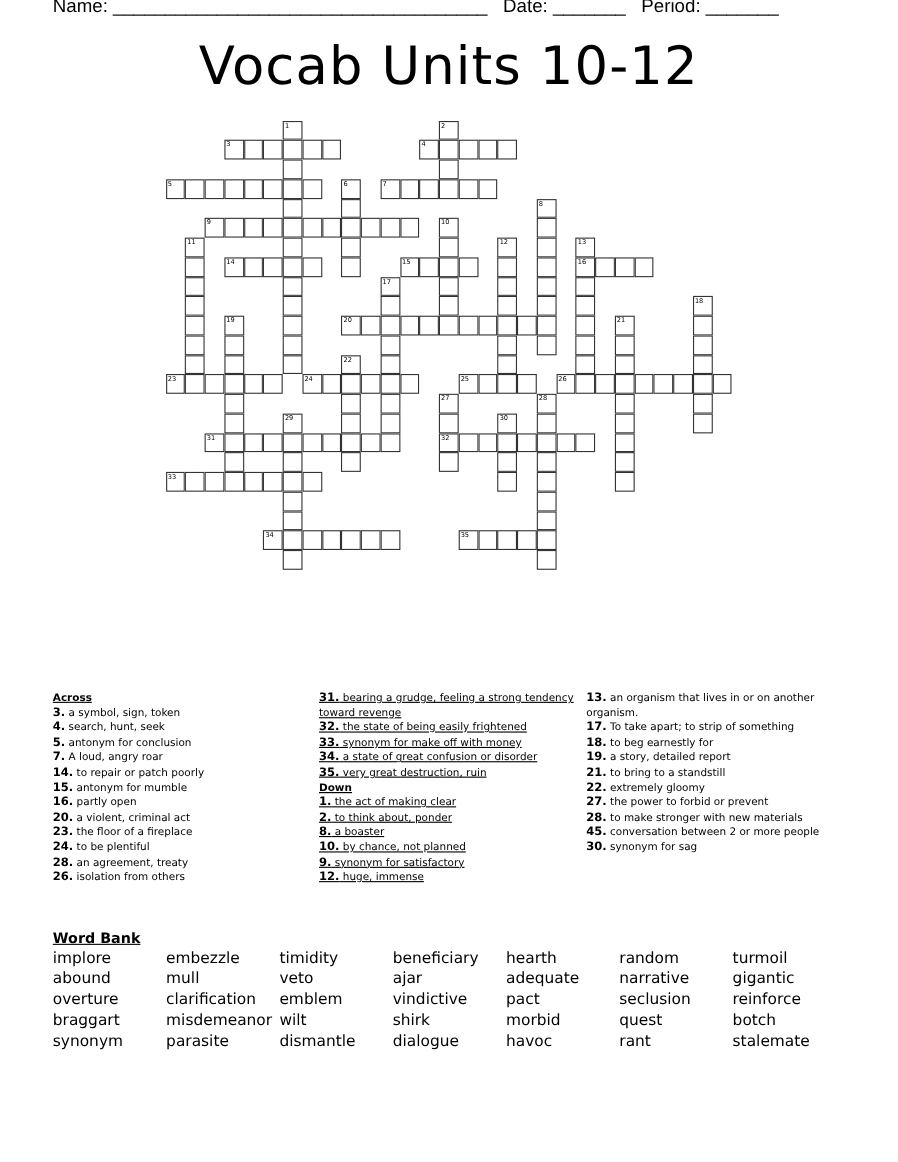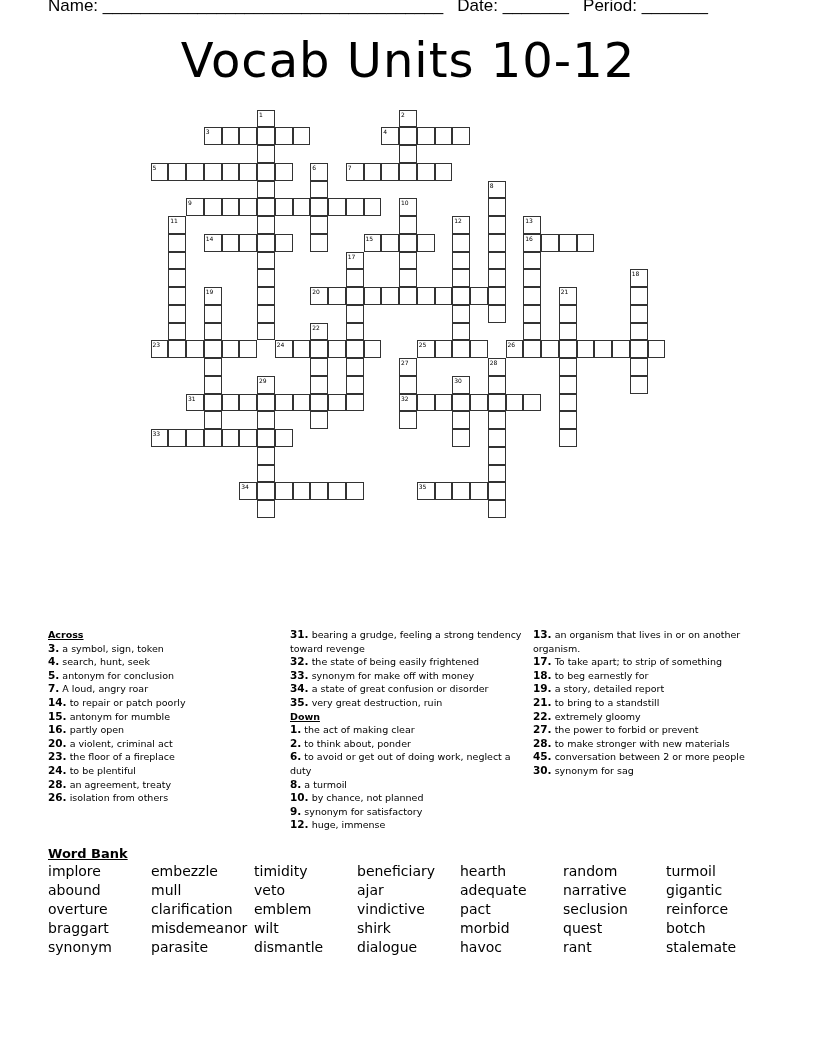--- a/index.html
+++ b/index.html
@@ -6,21 +6,21 @@
   body{width:816px;height:1056px;position:relative;overflow:hidden;font-family:"DejaVu Sans",sans-serif;color:#000;}
   .header{position:absolute;top:-4px;left:48px;font-family:"Liberation Sans",sans-serif;font-size:17px;white-space:pre;}
   .title{position:absolute;top:32px;left:0;width:816px;text-align:center;font-size:48px;font-family:"DejaVu Sans",sans-serif;font-weight:normal;letter-spacing:1px;}
   #grid{position:absolute;left:0;top:0;width:816px;height:560px;}
   .cell{position:absolute;width:17.75px;height:17.75px;box-sizing:border-box;border:1px solid #333;background:#fff;margin-left:-0.5px;margin-top:-0.5px;}
   .num{position:absolute;left:1px;top:0px;font-size:6px;line-height:7px;font-family:"DejaVu Sans",sans-serif;color:#000;}
   .clues{position:absolute;top:628px;font-size:9.5px;line-height:13.6px;}
   .clues .head{font-weight:bold;text-decoration:underline;}
   .clue b{font-weight:bold;font-size:10.5px;}
   .col1{left:48px;width:225px;}
-  .col2{left:290px;width:232px;}
+  .col2{left:290px;width:232px;text-decoration:underline;}
   .col3{left:533px;width:232px;}
   .wb-title{position:absolute;top:846px;left:48px;font-size:13px;font-weight:bold;text-decoration:underline;}
   .wordbank{position:absolute;top:862px;left:48px;display:grid;grid-template-columns:repeat(7,103px);grid-auto-rows:19px;font-size:14px;line-height:19px;}
 </style>
 </head>
 <body>
 
 <div class="header"><span>Name: ____________________________________</span>   <span>Date: _______</span>   <span>Period: _______</span></div>
 
 <div class="title">Vocab Units 10-12</div>
@@ -336,22 +336,21 @@
       <div class="clue"><b>31.</b><span> bearing a grudge, feeling a strong tendency toward revenge</span></div>
       <div class="clue"><b>32.</b><span> the state of being easily frightened</span></div>
       <div class="clue"><b>33.</b><span> synonym for make off with money</span></div>
       <div class="clue"><b>34.</b><span> a state of great confusion or disorder</span></div>
       <div class="clue"><b>35.</b><span> very great destruction, ruin</span></div>
     </div>
   <div class="head">Down</div>
   <div id="c2d">
       <div class="clue"><b>1.</b><span> the act of making clear</span></div>
       <div class="clue"><b>2.</b><span> to think about, ponder</span></div>
-      <div class="clue"><b>6.</b><span> to avoid or get out of doing work, neglect a duty</span></div>
-      <div class="clue"><b>8.</b><span> a turmoil</span></div>
+      <div class="clue"><b>8.</b><span> a boaster</span></div>
       <div class="clue"><b>10.</b><span> by chance, not planned</span></div>
       <div class="clue"><b>9.</b><span> synonym for satisfactory</span></div>
       <div class="clue"><b>12.</b><span> huge, immense</span></div>
     </div>
 </div>
 <div class="clues col3">
   <div id="c3">
       <div class="clue"><b>13.</b><span> an organism that lives in or on another organism.</span></div>
       <div class="clue"><b>17.</b><span> To take apart; to strip of something</span></div>
       <div class="clue"><b>18.</b><span> to beg earnestly for</span></div>

